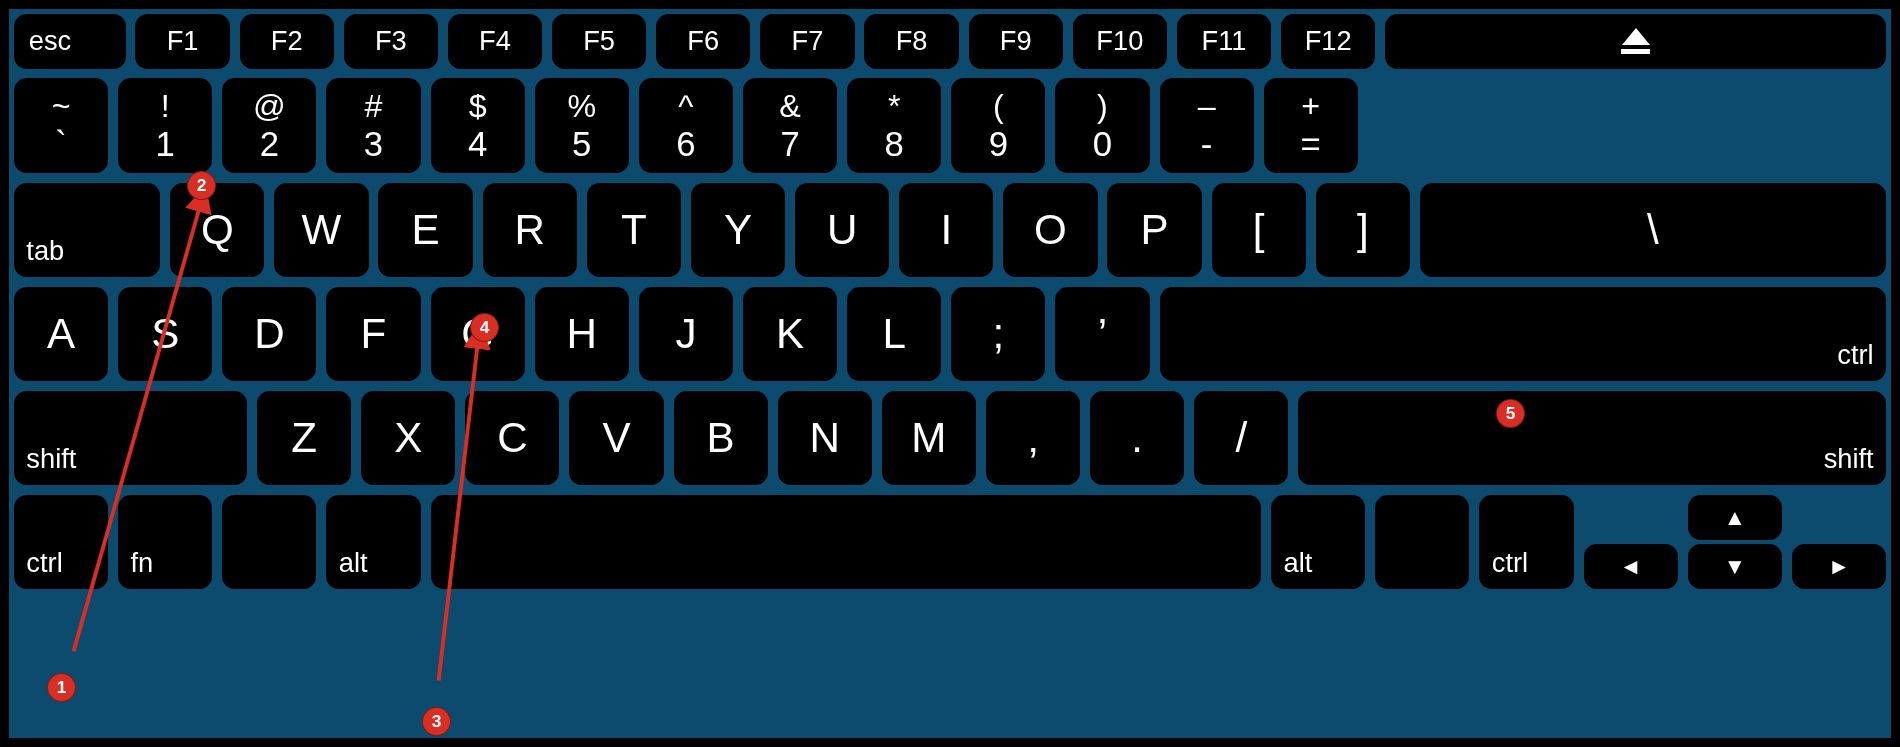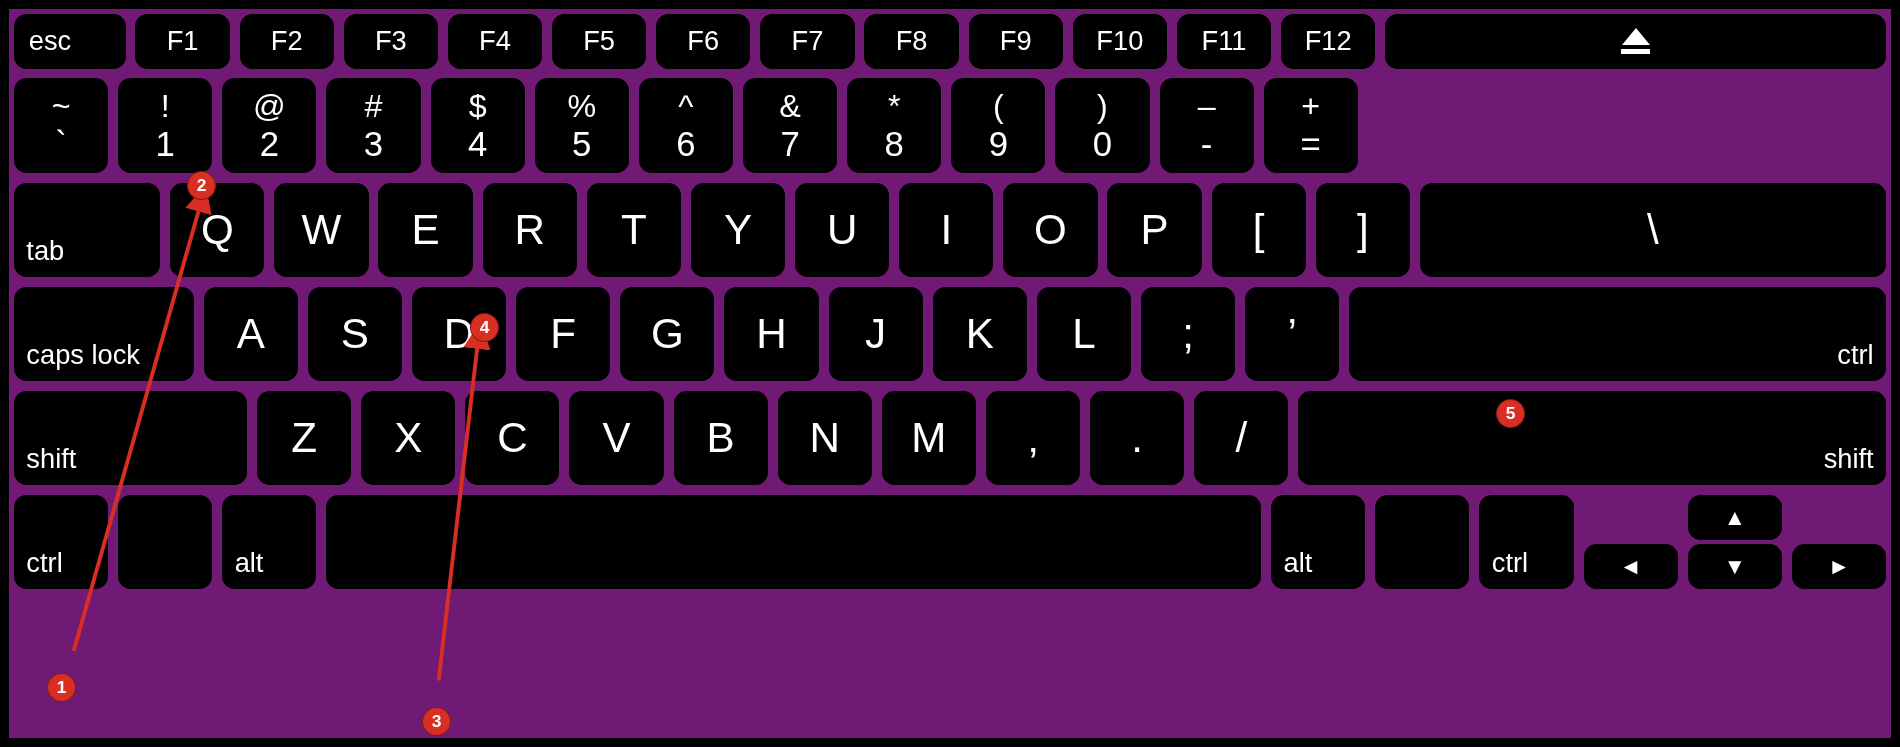--- a/index.html
+++ b/index.html
@@ -9,21 +9,21 @@
   }
   html,body{margin:0;padding:0;background:#000;}
   body{
     font-family:"Myriad Pro","Segoe UI","Helvetica Neue",Arial,sans-serif;
     color:#fff;
   }
   .frame{
     box-sizing:border-box;
     width:1900px;
     height:747px;
-    background:#701a75;
+    background:#0c4a6e;
     border:calc(8px * var(--scale)) solid #000;
     display:flex;
     flex-direction:column;
     padding:calc(4px * var(--scale));
     position:relative;
   }
   .row{
     display:flex;
     gap:var(--gap);
     margin-bottom:var(--gap);
@@ -255,23 +255,20 @@
       </div>
     <div class="key">
         <span class="letter">]</span>
       </div>
     <div class="key" style="flex:1">
         <span class="letter">\</span>
       </div>
   </div>
 
   <div class="row">
-    <div class="key" style="width:calc(145px * var(--scale))">
-        <span class="lbl-bl">caps lock</span>
-      </div>
     <div class="key">
         <span class="letter">A</span>
       </div>
     <div class="key">
         <span class="letter">S</span>
       </div>
     <div class="key">
         <span class="letter">D</span>
       </div>
     <div class="key">
@@ -338,20 +335,23 @@
         <span class="letter">/</span>
       </div>
     <div class="key" style="flex:1">
         <span class="lbl-br">shift</span>
       </div>
   </div>
 
   <div class="row bottom">
     <div class="key">
         <span class="lbl-bl">ctrl</span>
+      </div>
+    <div class="key">
+        <span class="lbl-bl">fn</span>
       </div>
     <div class="key"></div>
     <div class="key">
         <span class="lbl-bl">alt</span>
       </div>
     <div class="key" style="flex:1"></div>
     <div class="key">
         <span class="lbl-bl">alt</span>
       </div>
     <div class="key"></div>

